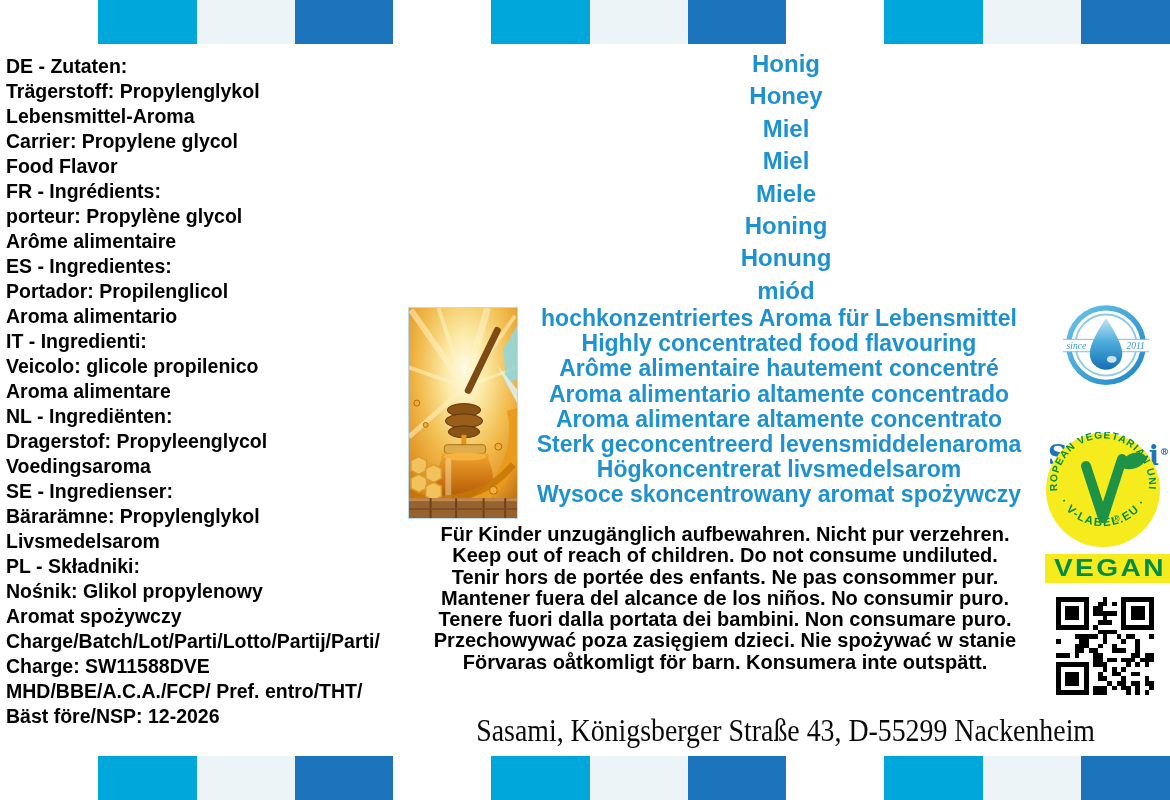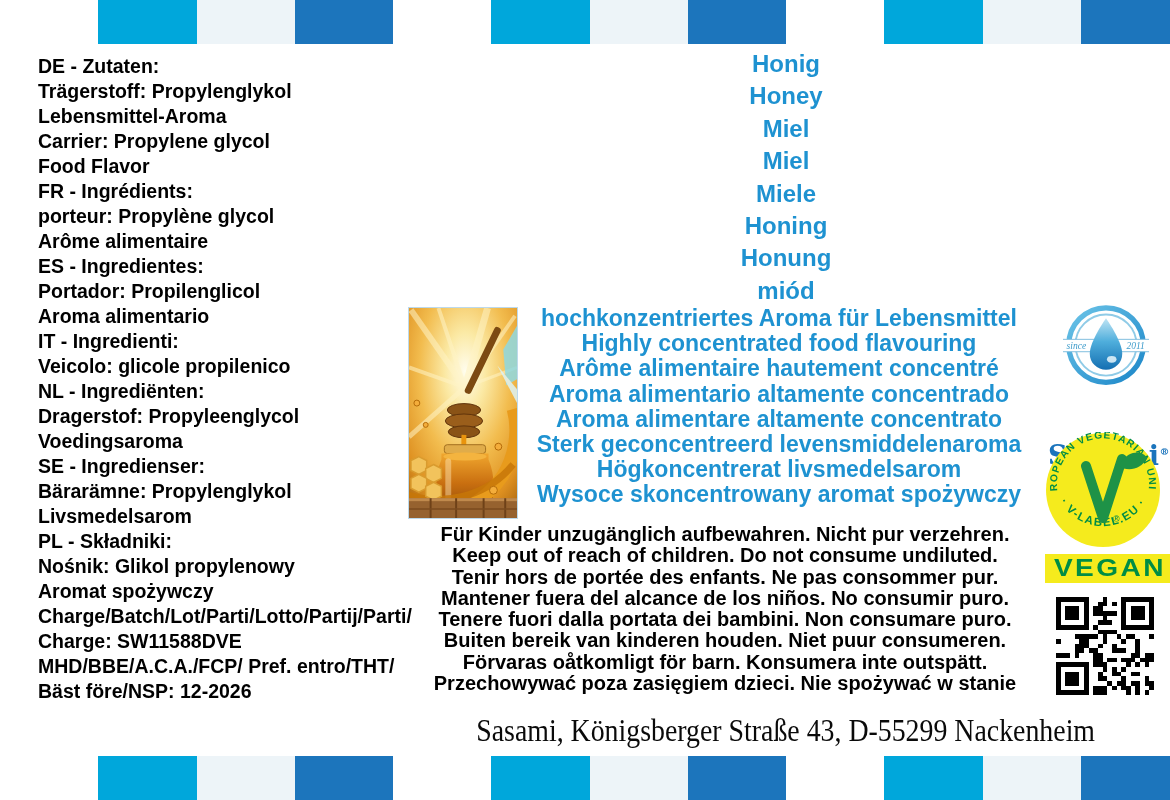--- a/index.html
+++ b/index.html
@@ -5,21 +5,21 @@
   html,body{margin:0;padding:0;background:#fff;}
   .label{position:relative;width:1170px;height:800px;background:#fff;overflow:hidden;
          font-family:"Liberation Sans",sans-serif;}
   
   .stripe{position:absolute;left:0;width:1170px;height:44px;display:flex;overflow:hidden;}
   .stripe.top{top:0;}
   .stripe.bottom{bottom:0;}
   .stripe .cell{flex:0 0 98.25px;height:100%;}
   
   .ingredients{position:absolute;left:6px;top:54px;width:400px;
-               font-size:19.5px;font-weight:bold;line-height:25px;color:#000;white-space:nowrap;margin-left:32px;}
+               font-size:19.5px;font-weight:bold;line-height:25px;color:#000;white-space:nowrap;}
   
   .product-names{position:absolute;left:560px;top:48px;width:452px;text-align:center;
                  font-size:24px;font-weight:bold;line-height:32.4px;color:var(--heading-blue);}
   
   .honey-art{position:absolute;left:408px;top:307px;width:110px;height:212px;
              border:1px solid #bcd9ec;box-sizing:border-box;}
   
   .statements{position:absolute;left:516px;top:306px;width:526px;text-align:center;
               font-size:23px;font-weight:bold;line-height:25.2px;color:var(--heading-blue);white-space:nowrap;}
   
@@ -72,20 +72,21 @@
       <div>Carrier: Propylene glycol</div>
       <div>Food Flavor</div>
       <div>FR - Ingrédients:</div>
       <div>porteur: Propylène glycol</div>
       <div>Arôme alimentaire</div>
       <div>ES - Ingredientes:</div>
       <div>Portador: Propilenglicol</div>
       <div>Aroma alimentario</div>
       <div>IT - Ingredienti:</div>
       <div>Veicolo: glicole propilenico</div>
+      <div>Aroma alimentare</div>
       <div>NL - Ingrediënten:</div>
       <div>Dragerstof: Propyleenglycol</div>
       <div>Voedingsaroma</div>
       <div>SE - Ingredienser:</div>
       <div>Bärarämne: Propylenglykol</div>
       <div>Livsmedelsarom</div>
       <div>PL - Składniki:</div>
       <div>Nośnik: Glikol propylenowy</div>
       <div>Aromat spożywczy</div>
       <div>Charge/Batch/Lot/Parti/Lotto/Partij/Parti/</div>
@@ -181,23 +182,22 @@
       <div>Högkoncentrerat livsmedelsarom</div>
       <div>Wysoce skoncentrowany aromat spożywczy</div>
     </div>
 
   <div class="warnings">
       <div>Für Kinder unzugänglich aufbewahren. Nicht pur verzehren.</div>
       <div>Keep out of reach of children. Do not consume undiluted.</div>
       <div>Tenir hors de portée des enfants. Ne pas consommer pur.</div>
       <div>Mantener fuera del alcance de los niños. No consumir puro.</div>
       <div>Tenere fuori dalla portata dei bambini. Non consumare puro.</div>
-      <div>Buiten bereik van kinderen houden. Niet puur consumeren.</div>
+      <div>Przechowywać poza zasięgiem dzieci. Nie spożywać w stanie</div>
       <div>Förvaras oåtkomligt för barn. Konsumera inte outspätt.</div>
-      <div>Przechowywać poza zasięgiem dzieci. Nie spożywać w stanie</div>
     </div>
 
   <div class="address">
     <span>Sasami, Königsberger Straße 43, D-55299 Nackenheim</span>
   </div>
 
   <div class="sasami">
     <svg width="86" height="84" viewBox="0 0 90 88">
       <defs>
         <linearGradient id="dropg" x1="0" y1="0" x2="0" y2="1">

